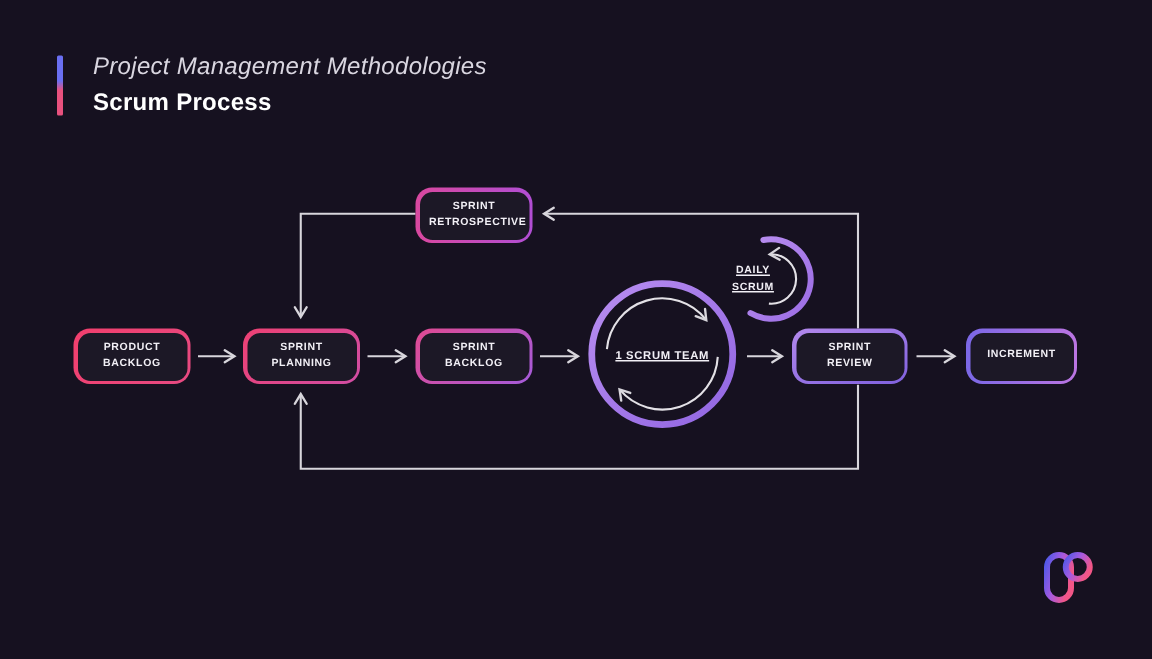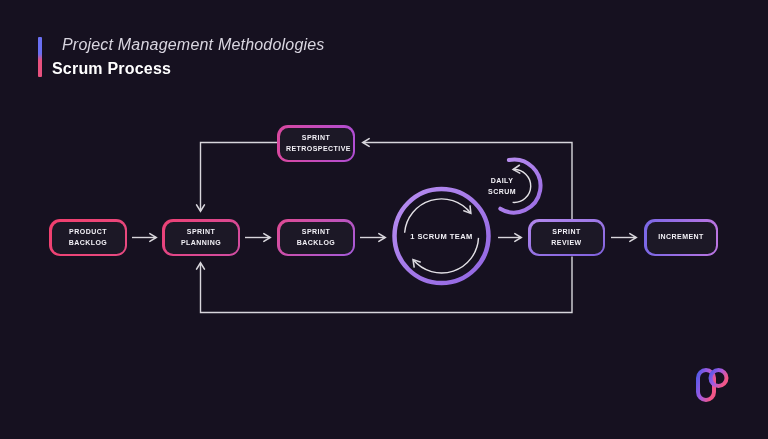--- a/index.html
+++ b/index.html
@@ -11,21 +11,21 @@
   
   .accent-bar{
     position:absolute;left:38px;top:37px;width:4px;height:40px;border-radius:1px;
     background:linear-gradient(180deg,#6a6ff2 0%,#6a6ff2 42%,#e8517e 58%,#e8517e 100%);
   }
   .subtitle{
     position:absolute;left:62px;top:36px;
     font-size:16px;font-weight:400;color:#d9d6e0;letter-spacing:.2px;font-style:italic;
   }
   .title{
-    position:absolute;left:52px;top:60px;
+    position:absolute;left:62px;top:60px;
     font-size:16px;font-weight:700;color:#ffffff;letter-spacing:.2px;
   }
   
   .node{position:absolute;border-radius:11px;padding:2.5px;box-sizing:border-box;}
   .node-inner{
     width:100%;height:100%;border-radius:8.5px;background:#1c1826;
     display:flex;align-items:center;justify-content:center;text-align:center;
   }
   .node-label{
     font-size:7px;font-weight:700;color:#f2f0f6;letter-spacing:.45px;line-height:1.5;
@@ -33,21 +33,21 @@
   }
   .n-product-backlog    {left:49px; top:219px;width:78px;height:37px;background:linear-gradient(135deg,#f23f6d,#e74a82);}
   .n-sprint-planning    {left:162px;top:219px;width:78px;height:37px;background:linear-gradient(135deg,#ee4173,#d04da4);}
   .n-sprint-backlog     {left:277px;top:219px;width:78px;height:37px;background:linear-gradient(135deg,#e04a92,#a55bdb);}
   .n-sprint-review      {left:528px;top:219px;width:77px;height:37px;background:linear-gradient(160deg,#b389ec,#8061de);}
   .n-increment          {left:644px;top:219px;width:74px;height:37px;background:linear-gradient(90deg,#7b68e6,#bb75e2);}
   .n-sprint-retrospective{left:277px;top:125px;width:78px;height:37px;background:linear-gradient(90deg,#d9489f,#b14ed4);}
   
   .circle-label{
     position:absolute;display:flex;align-items:center;justify-content:center;text-align:center;
-    color:#f2f0f6;font-weight:700;letter-spacing:.45px;
+    color:#f2f0f6;font-weight:700;letter-spacing:.45px;text-decoration:underline;
   }
   .l-scrum-team{left:410px;top:220px;width:63px;height:34px;font-size:7.5px;line-height:1.6;}
   .l-daily-scrum{left:477px;top:172px;width:50px;height:30px;font-size:7px;line-height:1.55;}
   .svg-layer{position:absolute;left:0;top:0;}
   .logo{position:absolute;left:694px;top:365px;width:37px;height:40px;}
 </style>
 </head>
 <body>
 
 <div class="accent-bar"></div>

